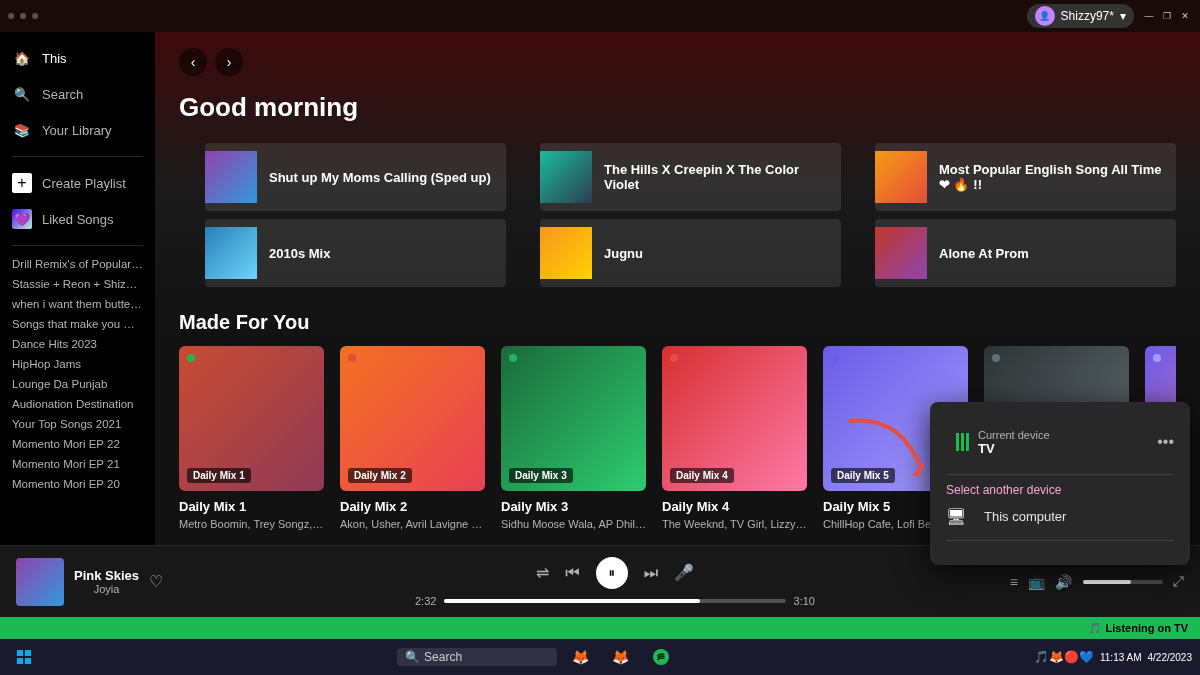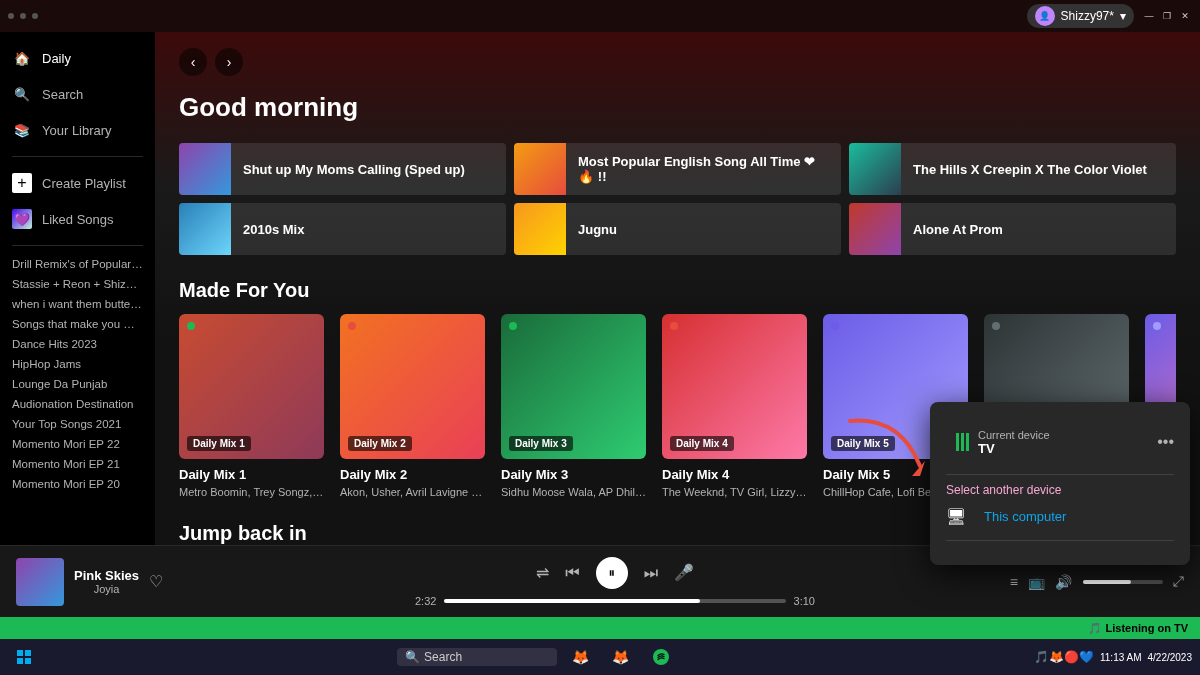--- a/index.html
+++ b/index.html
@@ -31,21 +31,21 @@
 
     
     .nav-buttons { display: flex; gap: 8px; margin-bottom: 16px; }
     .nav-btn { width: 28px; height: 28px; border-radius: 50%; background: rgba(0,0,0,0.5); border: none; color: #fff; cursor: pointer; display: flex; align-items: center; justify-content: center; font-size: 14px; }
 
     
     .page-title { font-size: 26px; font-weight: 700; margin-bottom: 20px; }
 
     
     .quick-links { display: grid; grid-template-columns: repeat(3, 1fr); gap: 8px; margin-bottom: 24px; }
-    .quick-link { display: flex; align-items: center; background: rgba(255,255,255,0.1); border-radius: 4px; overflow: hidden; cursor: pointer; height: 52px; }
+    .quick-link { display: flex; align-items: center; background: rgba(255,255,255,0.1); border-radius: 4px; overflow: hidden; cursor: pointer; height: 68px; margin-left: 26px; }
     .quick-link-thumb { width: 52px; height: 52px; object-fit: cover; flex-shrink: 0; }
     .quick-link-thumb-placeholder { width: 52px; height: 52px; flex-shrink: 0; }
     .quick-link-label { padding: 0 12px; font-size: 13px; font-weight: 600; }
 
     
     .section-title { font-size: 20px; font-weight: 700; margin-bottom: 12px; }
 
     
     .cards-row { display: flex; gap: 16px; margin-bottom: 24px; overflow-x: hidden; }
     .card { flex-shrink: 0; width: 145px; cursor: pointer; }
@@ -88,21 +88,21 @@
     .device-popup { position: fixed; right: 10px; bottom: 110px; width: 260px; background: #282828; border-radius: 8px; padding: 16px; z-index: 1000; box-shadow: 0 8px 32px rgba(0,0,0,0.8); }
     .device-item { display: flex; align-items: center; padding: 8px 0; cursor: pointer; }
     .device-icon { width: 32px; height: 32px; display: flex; align-items: center; justify-content: center; color: #1db954; font-size: 18px; }
     .device-label { font-size: 13px; color: #fff; font-weight: 600; }
     .device-active-bar { width: 3px; height: 18px; background: #1db954; display: inline-block; margin: 0 1px; animation: bounce 0.8s infinite alternate; }
     .device-active-bar:nth-child(2) { animation-delay: 0.2s; }
     .device-active-bar:nth-child(3) { animation-delay: 0.4s; }
     @keyframes bounce { from { height: 6px; } to { height: 18px; } }
     .device-section-label { font-size: 12px; color: #f9a8d4; margin: 8px 0 4px; }
     .device-section-item { display: flex; align-items: center; gap: 10px; padding: 6px 0; cursor: pointer; }
-    .device-section-item-label { font-size: 13px; color: #0ea5e9; }
+    .device-section-item-label { font-size: 13px; color: #e5e5e5; }
     .device-external-link { font-size: 13px; color: #fff; }
     .device-more-btn { margin-left: auto; color: #b3b3b3; cursor: pointer; }
 
     
     .arrow-overlay { position: fixed; right: 270px; bottom: 190px; z-index: 1001; }
 
     
     .card-grad-1 { background: linear-gradient(135deg, #c84b31, #8e3a59); }
     .card-grad-2 { background: linear-gradient(135deg, #f27121, #e94057); }
     .card-grad-3 { background: linear-gradient(135deg, #1a6b3a, #2ecc71); }
@@ -140,21 +140,21 @@
       <div class="titlebar-btn close">✕</div>
     </div>
   </div>
 </div>
 
 <div class="main-wrapper">
 
   <div class="sidebar">
     <div class="sidebar-item active">
       <div class="sidebar-icon">🏠</div>
-      <span>Daily</span>
+      <span>This</span>
     </div>
     <div class="sidebar-item">
       <div class="sidebar-icon">🔍</div>
       <span>Search</span>
     </div>
     <div class="sidebar-item">
       <div class="sidebar-icon">📚</div>
       <span>Your Library</span>
     </div>
     <div class="sidebar-divider"></div>
@@ -187,26 +187,26 @@
       <button class="nav-btn">›</button>
     </div>
     <h1 class="page-title">Good morning</h1>
 
     <div class="quick-links">
       <div class="quick-link">
         <div class="quick-link-thumb-placeholder ql-1 quick-link-thumb"></div>
         <span class="quick-link-label">Shut up My Moms Calling (Sped up)</span>
       </div>
       <div class="quick-link">
+        <div class="quick-link-thumb-placeholder ql-3 quick-link-thumb"></div>
+        <span class="quick-link-label">The Hills X Creepin X The Color Violet</span>
+      </div>
+      <div class="quick-link">
         <div class="quick-link-thumb-placeholder ql-2 quick-link-thumb"></div>
         <span class="quick-link-label">Most Popular English Song All Time ❤ 🔥 !!</span>
-      </div>
-      <div class="quick-link">
-        <div class="quick-link-thumb-placeholder ql-3 quick-link-thumb"></div>
-        <span class="quick-link-label">The Hills X Creepin X The Color Violet</span>
       </div>
       <div class="quick-link">
         <div class="quick-link-thumb-placeholder ql-4 quick-link-thumb"></div>
         <span class="quick-link-label">2010s Mix</span>
       </div>
       <div class="quick-link">
         <div class="quick-link-thumb-placeholder ql-5 quick-link-thumb"></div>
         <span class="quick-link-label">Jugnu</span>
       </div>
       <div class="quick-link">

